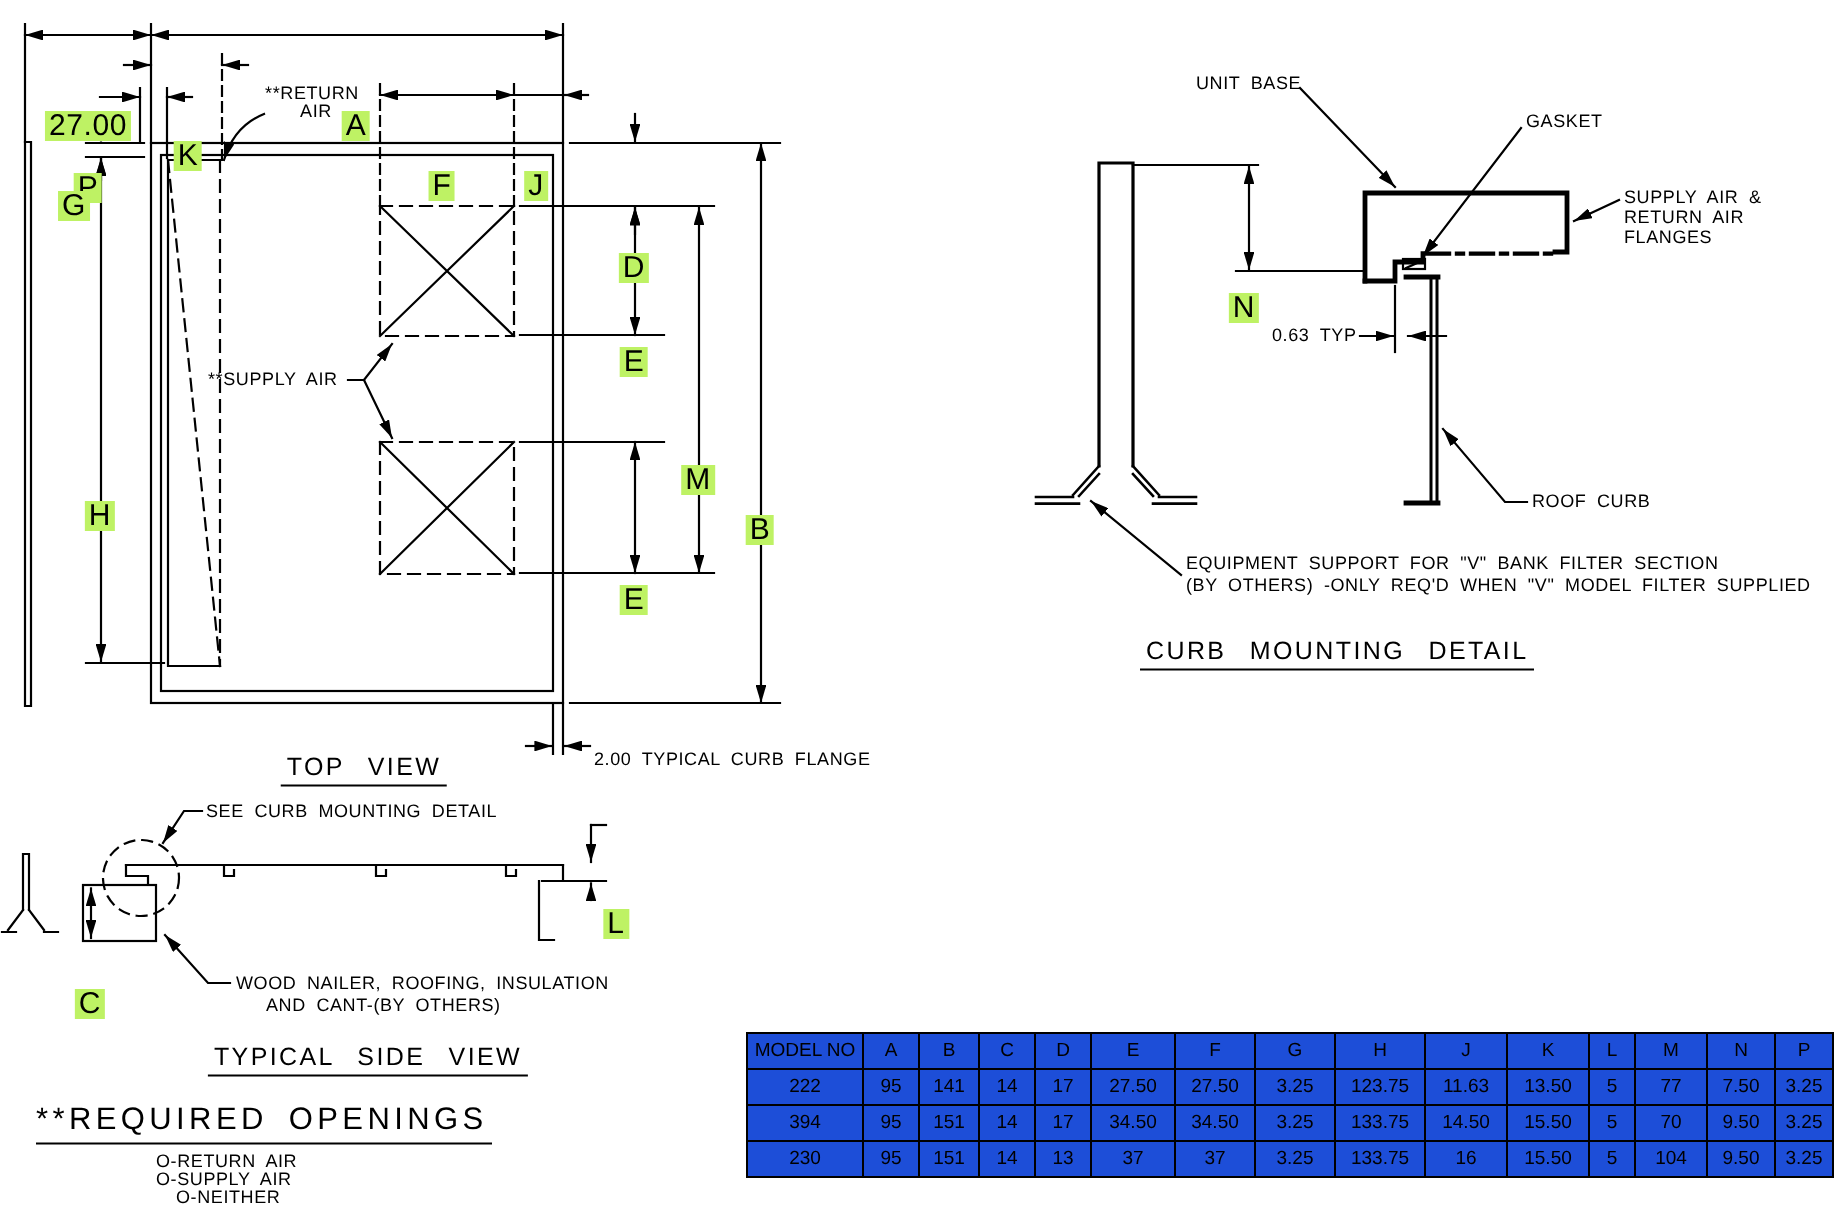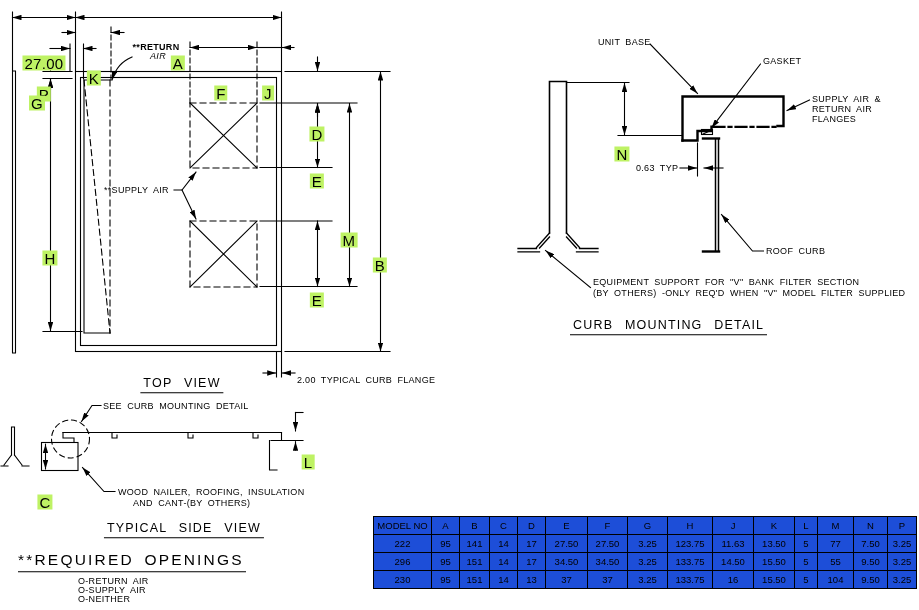--- a/index.html
+++ b/index.html
@@ -182,33 +182,33 @@
             <td>3.25</td>
             <td>123.75</td>
             <td>11.63</td>
             <td>13.50</td>
             <td>5</td>
             <td>77</td>
             <td>7.50</td>
             <td>3.25</td>
           </tr>
           <tr>
-            <td>296</td>
+            <td>394</td>
             <td>95</td>
             <td>151</td>
             <td>14</td>
             <td>17</td>
             <td>34.50</td>
             <td>34.50</td>
             <td>3.25</td>
             <td>133.75</td>
             <td>14.50</td>
             <td>15.50</td>
             <td>5</td>
-            <td>55</td>
+            <td>70</td>
             <td>9.50</td>
             <td>3.25</td>
           </tr>
           <tr>
             <td>230</td>
             <td>95</td>
             <td>151</td>
             <td>14</td>
             <td>13</td>
             <td>37</td>
@@ -224,43 +224,43 @@
           </tr>
         </tbody>
   </table>
 </div>
 
 <div class="txt dim ac" style="left: 44px; top: 17px;">27.00</div>
     <div class="txt dim ac" style="left: 178px; top: 17px;">A</div>
     <div class="txt dim ac" style="left: 94px; top: 32px;">K</div>
     <div class="txt dim ac" style="left: 44px; top: 48px;">P</div>
     <div class="txt dim ac" style="left: 37px; top: 57px;">G</div>
-    <div class="txt lbl ac" style="left: 156px; top: 47px; font-weight: bold;">**RETURN</div>
-    <div class="txt lbl ac" style="left: 158px; top: 56px; font-style: italic;">AIR</div>
+    <div class="txt lbl ac" style="left: 156px; top: 47px;">**RETURN</div>
+    <div class="txt lbl ac" style="left: 158px; top: 56px;">AIR</div>
     <div class="txt dim ac" style="left: 221px; top: 47px;">F</div>
     <div class="txt dim ac" style="left: 268px; top: 47px;">J</div>
     <div class="txt dim ac" style="left: 317px; top: 88px;">D</div>
     <div class="txt dim ac" style="left: 317px; top: 135px;">E</div>
     <div class="txt dim ac" style="left: 349px; top: 194px;">M</div>
     <div class="txt dim ac" style="left: 380px; top: 219px;">B</div>
     <div class="txt dim ac" style="left: 50px; top: 212px;">H</div>
     <div class="txt lbl al" style="left: 104px; top: 190px;">**SUPPLY AIR</div>
     <div class="txt dim ac" style="left: 317px; top: 254px;">E</div>
     <div class="txt lbl al" style="left: 297px; top: 380px;">2.00 TYPICAL CURB FLANGE</div>
     <div class="txt title ac" style="left: 182px; top: 385px;">TOP VIEW</div>
     <div class="txt lbl al" style="left: 103px; top: 406px;">SEE CURB MOUNTING DETAIL</div>
     <div class="txt dim ac" style="left: 308px; top: 416px;">L</div>
     <div class="txt dim ac" style="left: 45px; top: 456px;">C</div>
     <div class="txt lbl al" style="left: 118px; top: 492px;">WOOD NAILER, ROOFING, INSULATION</div>
     <div class="txt lbl al" style="left: 133px; top: 503px;">AND CANT-(BY OTHERS)</div>
     <div class="txt title ac" style="left: 184px; top: 530px;">TYPICAL SIDE VIEW</div>
     <div class="txt big al" style="left: 18px; top: 562px;">**REQUIRED OPENINGS</div>
     <div class="txt lbl al" style="left: 78px; top: 581px;">O-RETURN AIR</div>
     <div class="txt lbl al" style="left: 78px; top: 590px;">O-SUPPLY AIR</div>
-    <div class="txt lbl al" style="left: 78px; top: 599px;">O-NEITHER</div>
+    <div class="txt lbl al" style="left: 88px; top: 599px;">O-NEITHER</div>
     <div class="txt lbl al" style="left: 598px; top: 42px;">UNIT BASE</div>
     <div class="txt lbl al" style="left: 763px; top: 61px;">GASKET</div>
     <div class="txt dim ac" style="left: 622px; top: 108px;">N</div>
     <div class="txt lbl al" style="left: 812px; top: 99px;">SUPPLY AIR &amp;</div>
     <div class="txt lbl al" style="left: 812px; top: 109px;">RETURN AIR</div>
     <div class="txt lbl al" style="left: 812px; top: 119px;">FLANGES</div>
     <div class="txt lbl al" style="left: 636px; top: 168px;">0.63 TYP</div>
     <div class="txt lbl al" style="left: 766px; top: 251px; text-align: right;">ROOF CURB</div>
     <div class="txt lbl al" style="left: 593px; top: 282px;">EQUIPMENT SUPPORT FOR "V" BANK FILTER SECTION</div>
     <div class="txt lbl al" style="left: 593px; top: 293px;">(BY OTHERS) -ONLY REQ'D WHEN "V" MODEL FILTER SUPPLIED</div>

